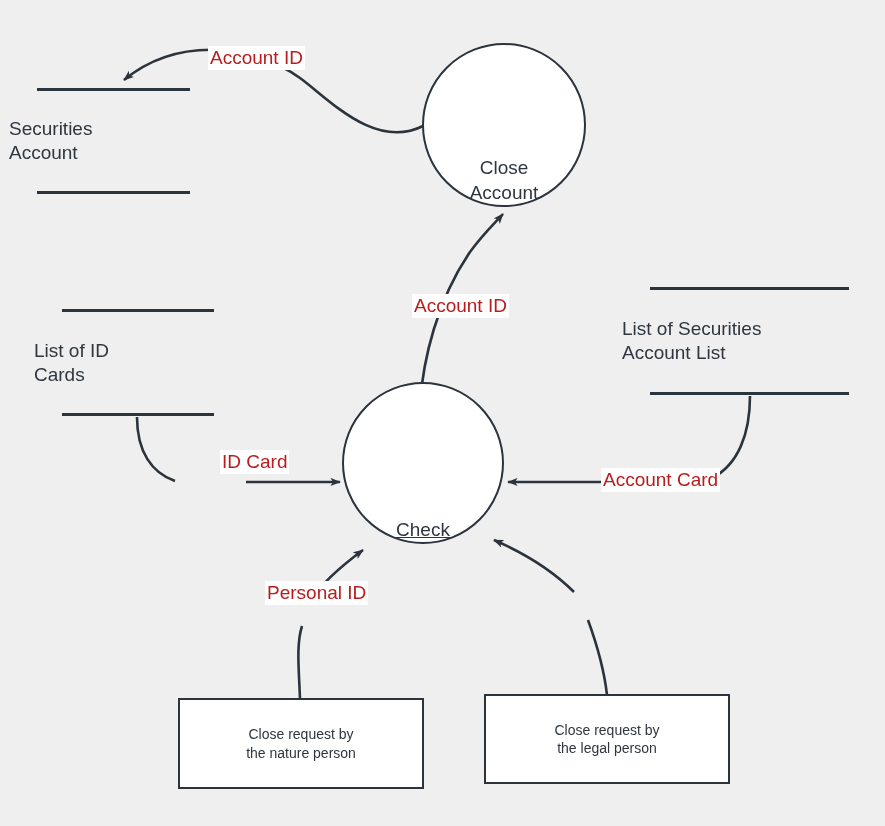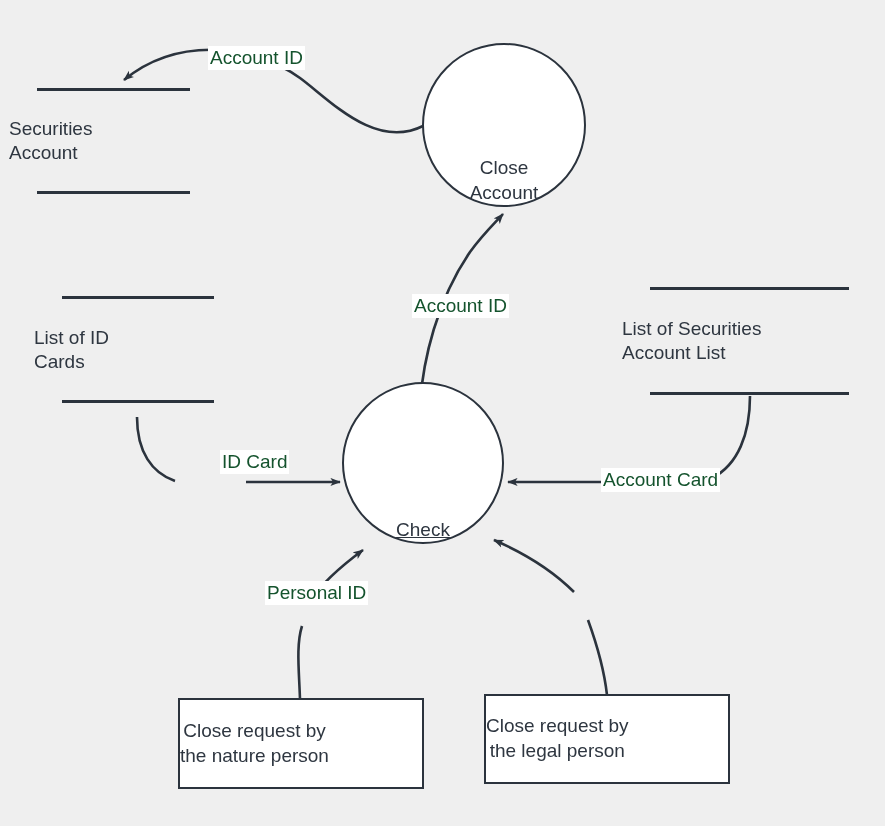--- a/index.html
+++ b/index.html
@@ -70,36 +70,36 @@
     color: #2e3640;
   }
 
   
   .entity {
     position: absolute;
     background: #ffffff;
     border: 2.5px solid #2b333d;
     display: flex;
     align-items: center;
-    justify-content: flex-start;
+    justify-content: center;
     text-align: center;
-    font-size: 19px;
+    font-size: 14px;
     line-height: 1.3;
     color: #2e3640;
     box-sizing: border-box;
   }
   .entity .etext { white-space: pre-line; }
 
   
   .flow-label {
     position: absolute;
     background: #ffffff;
     font-size: 19px;
     line-height: 24px;
-    color: #14532d;
+    color: #b91c1c;
     padding: 0 2px;
     white-space: nowrap;
   }
 </style>
 </head>
 <body>
 
 <div id="diagram">
 
   <svg id="edges" viewBox="0 0 885 826">
@@ -137,21 +137,21 @@
     <span class="ptext">Check</span>
   </div>
 
   <div class="store" style="left:37px; top:88px; width:153px; height:106px;">
     <div class="rule top"></div>
     <div class="rule bottom"></div>
     <div class="stext">Securities
 Account</div>
   </div>
 
-  <div class="store" style="left:62px; top:296px; width:152px; height:107px;">
+  <div class="store" style="left:62px; top:309px; width:152px; height:107px;">
     <div class="rule top"></div>
     <div class="rule bottom"></div>
     <div class="stext">List of ID
 Cards</div>
   </div>
 
   <div class="store" style="left:650px; top:287px; width:199px; height:108px;">
     <div class="rule top"></div>
     <div class="rule bottom"></div>
     <div class="stext">List of Securities

